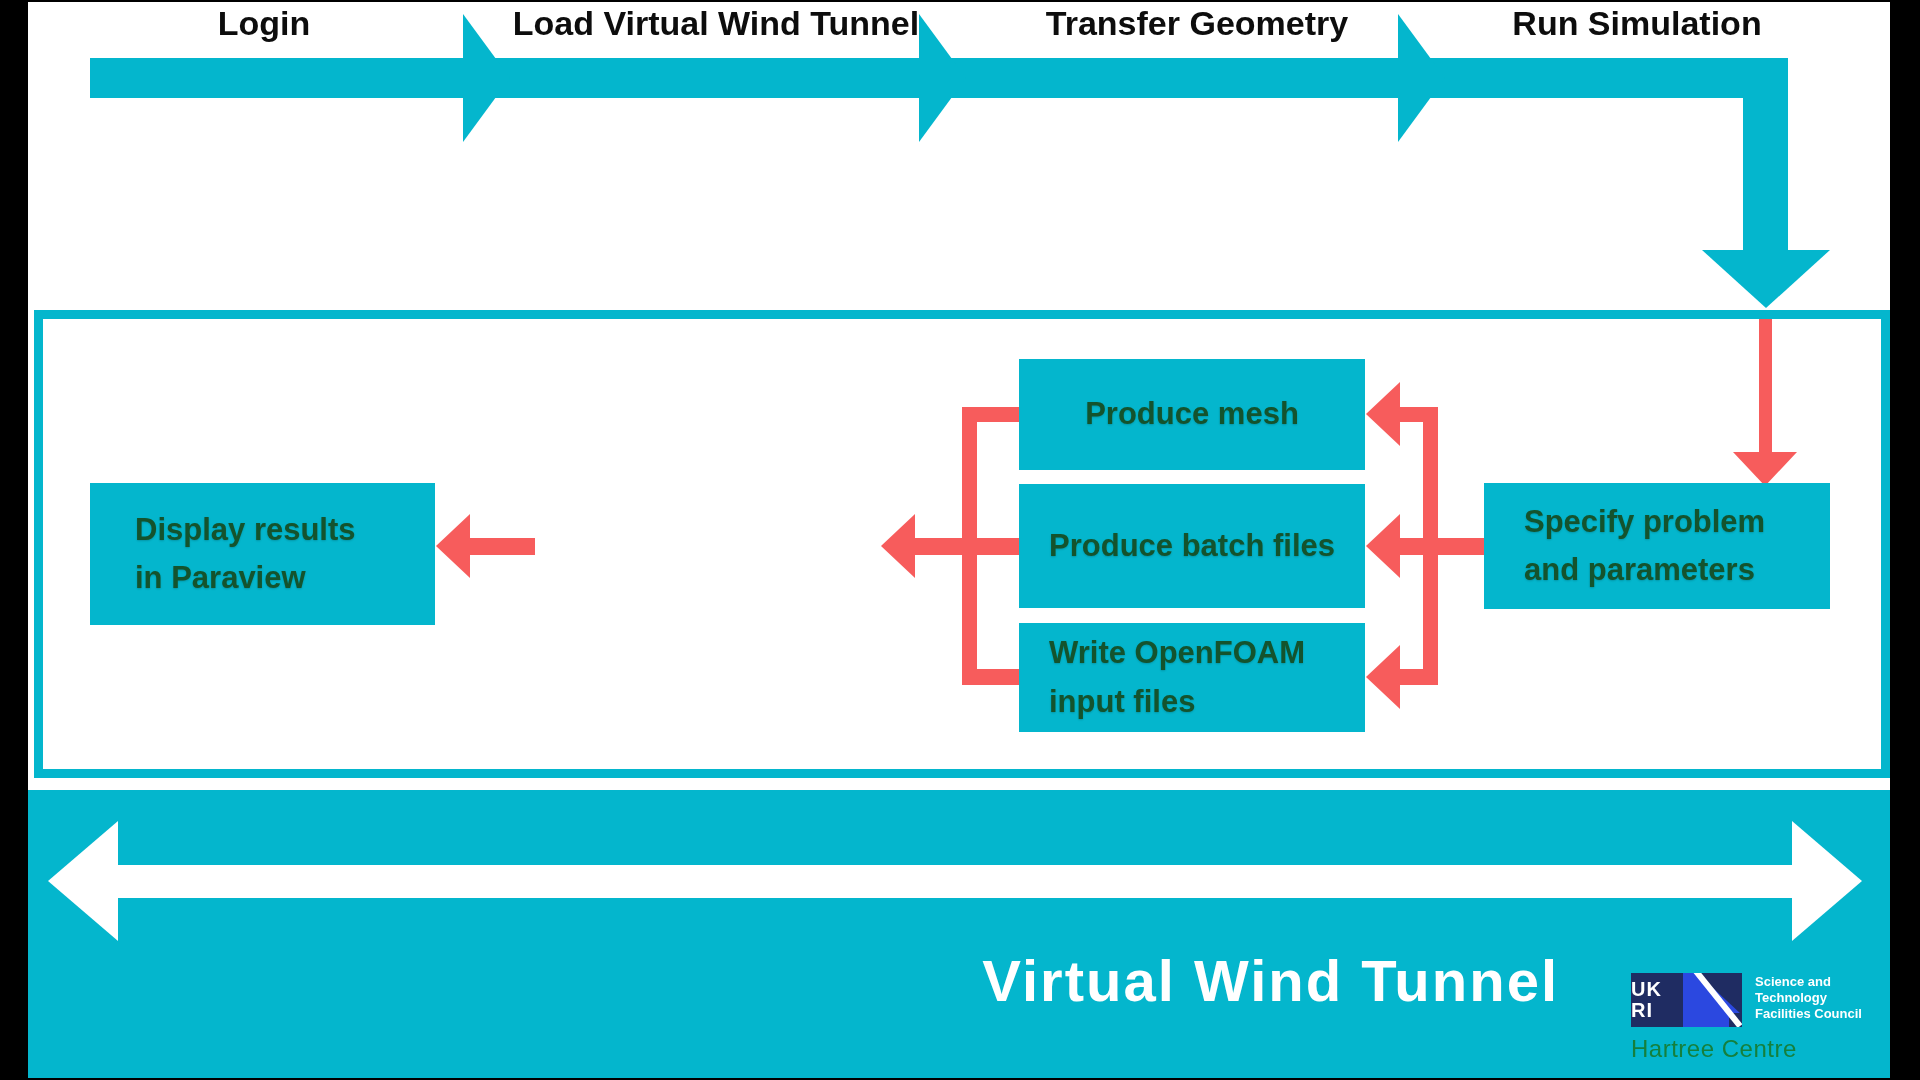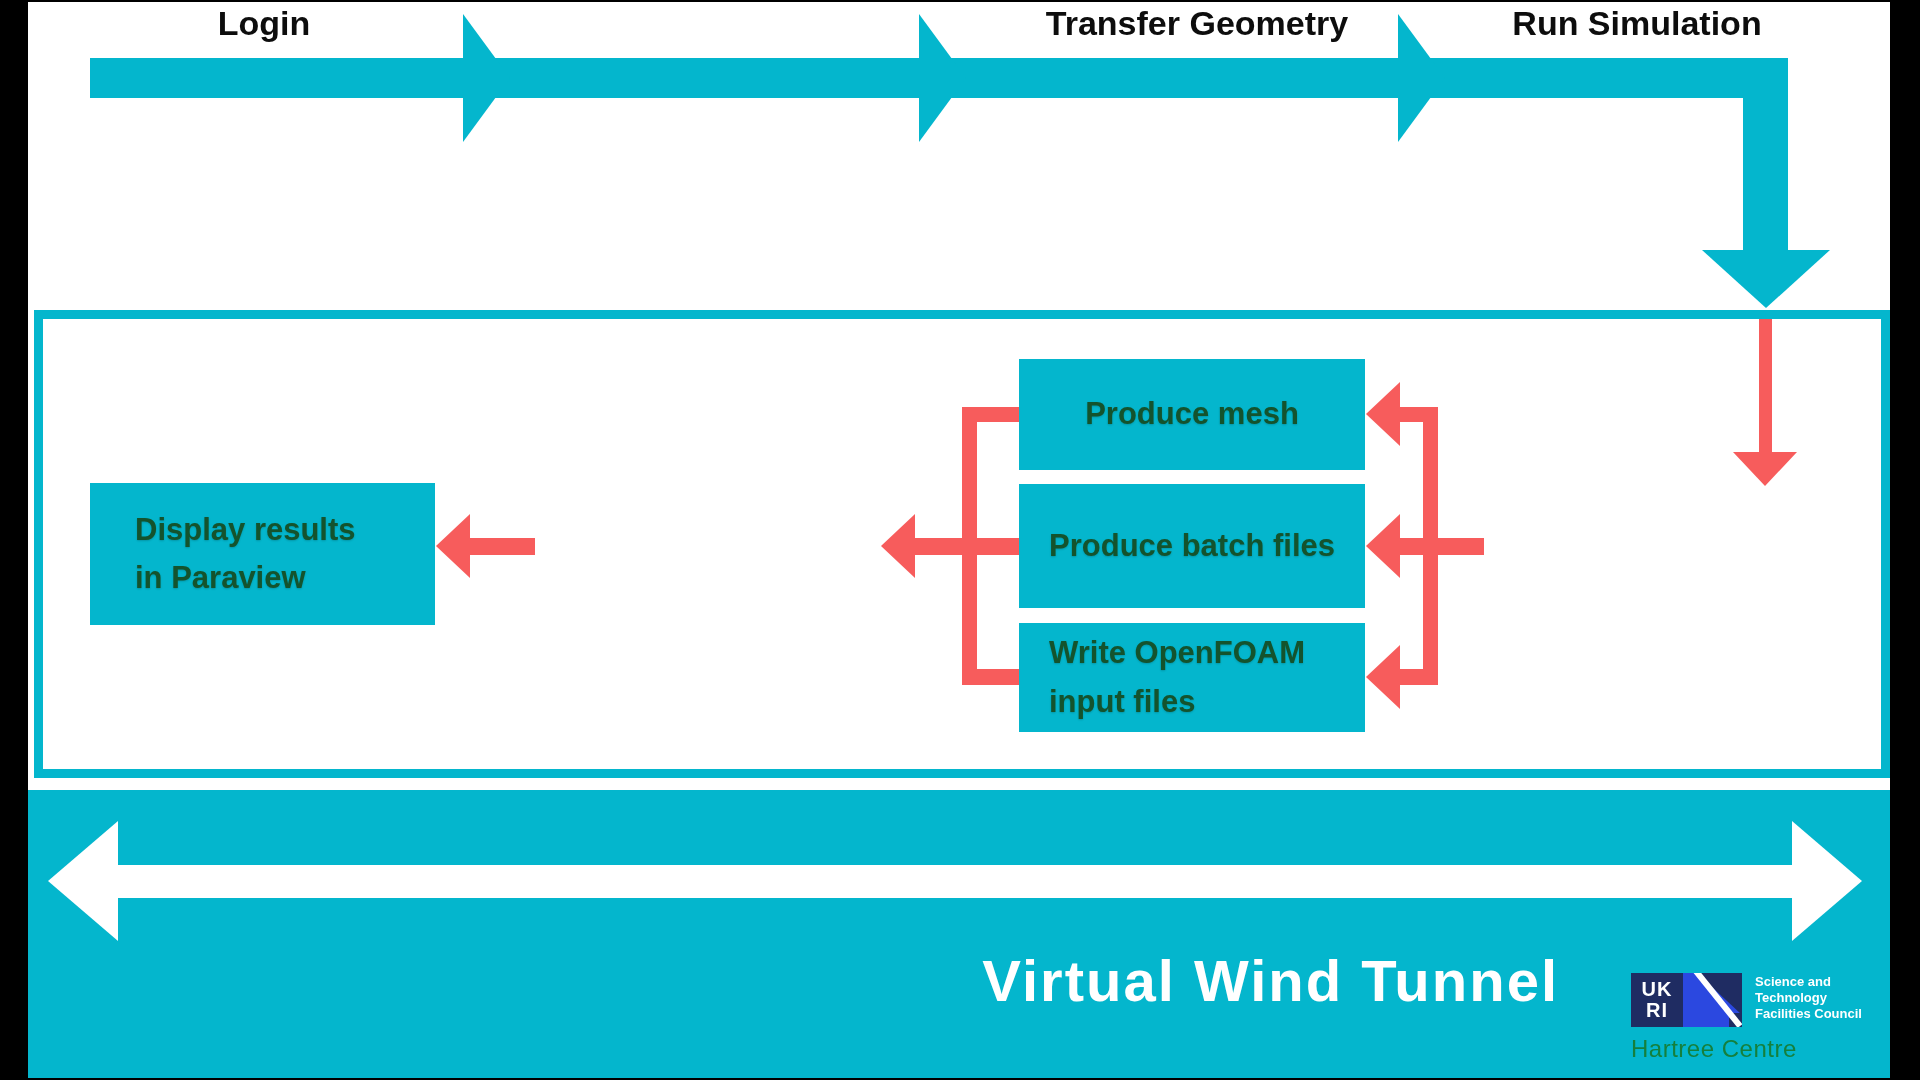--- a/index.html
+++ b/index.html
@@ -66,21 +66,21 @@
   }
   .band-title{
     position:absolute;left:0;top:952px;width:1559px;text-align:right;
     color:#ffffff;font-size:58px;font-weight:700;letter-spacing:2px;line-height:1;
   }
 
   
   .logo{position:absolute;left:1631px;top:973px;width:260px;height:96px;}
   .ukri-square{
     position:absolute;left:0;top:0;width:52px;height:54px;background:var(--navy);
-    display:flex;flex-direction:column;align-items:center;justify-content:center;
+    display:flex;flex-direction:column;justify-content:center;
     color:#ffffff;font-weight:700;font-size:20px;line-height:21px;letter-spacing:1px;
   }
   .council-mark{position:absolute;left:52px;top:0;}
   .council-text{
     position:absolute;left:124px;top:1px;color:#ffffff;
     font-size:13px;font-weight:700;line-height:16px;white-space:nowrap;
   }
   .org-name{
     position:absolute;left:0;top:62px;color:#15803d;
     font-size:24px;font-weight:400;white-space:nowrap;letter-spacing:0.5px;
@@ -88,20 +88,21 @@
 
   
   .bar{position:absolute;background:#000;}
 </style>
 </head>
 <body>
 
 <div class="canvas">
 
   <div class="flow-label" style="left:264px">Login</div>
+  <div class="flow-label" style="left:716px">Load Virtual Wind Tunnel</div>
   <div class="flow-label" style="left:1637px">Run Simulation</div>
   <div class="flow-label" style="left:1197px">Transfer Geometry</div>
 
   <div class="h-shaft"></div>
   <div class="tri-right" style="left:463px"></div>
   <div class="tri-right" style="left:919px"></div>
   <div class="tri-right" style="left:1398px"></div>
   <div class="v-shaft"></div>
   <div class="tri-down-teal"></div>
 
@@ -124,20 +125,21 @@
   <div class="red-rect" style="left:977px;top:669px;width:42px;height:16px"></div>
   <div class="red-head-left" style="left:881px;top:514px"></div>
 
   <div class="red-rect" style="left:470px;top:538px;width:65px;height:17px"></div>
   <div class="red-head-left" style="left:436px;top:514px"></div>
 
   <div class="node" style="left:90px;top:483px;width:345px;height:126px;padding:8px 45px;box-sizing:content-box;width:255px">Display results in Paraview</div>
   <div class="node" style="left:1019px;top:359px;width:346px;height:111px">Produce mesh</div>
   <div class="node" style="left:1019px;top:484px;width:346px;height:124px">Produce batch files</div>
   <div class="node" style="left:1019px;top:623px;width:286px;height:109px;padding:0 30px">Write OpenFOAM input files</div>
+  <div class="node" style="left:1484px;top:483px;width:266px;height:126px;padding:0 40px">Specify problem and parameters</div>
 
   <div class="band"></div>
   <div class="band-head-left"></div>
   <div class="band-shaft"></div>
   <div class="band-head-right"></div>
   <div class="band-title">Virtual Wind Tunnel</div>
 
   <div class="logo">
     <div class="ukri-square">
       <span>UK</span>

